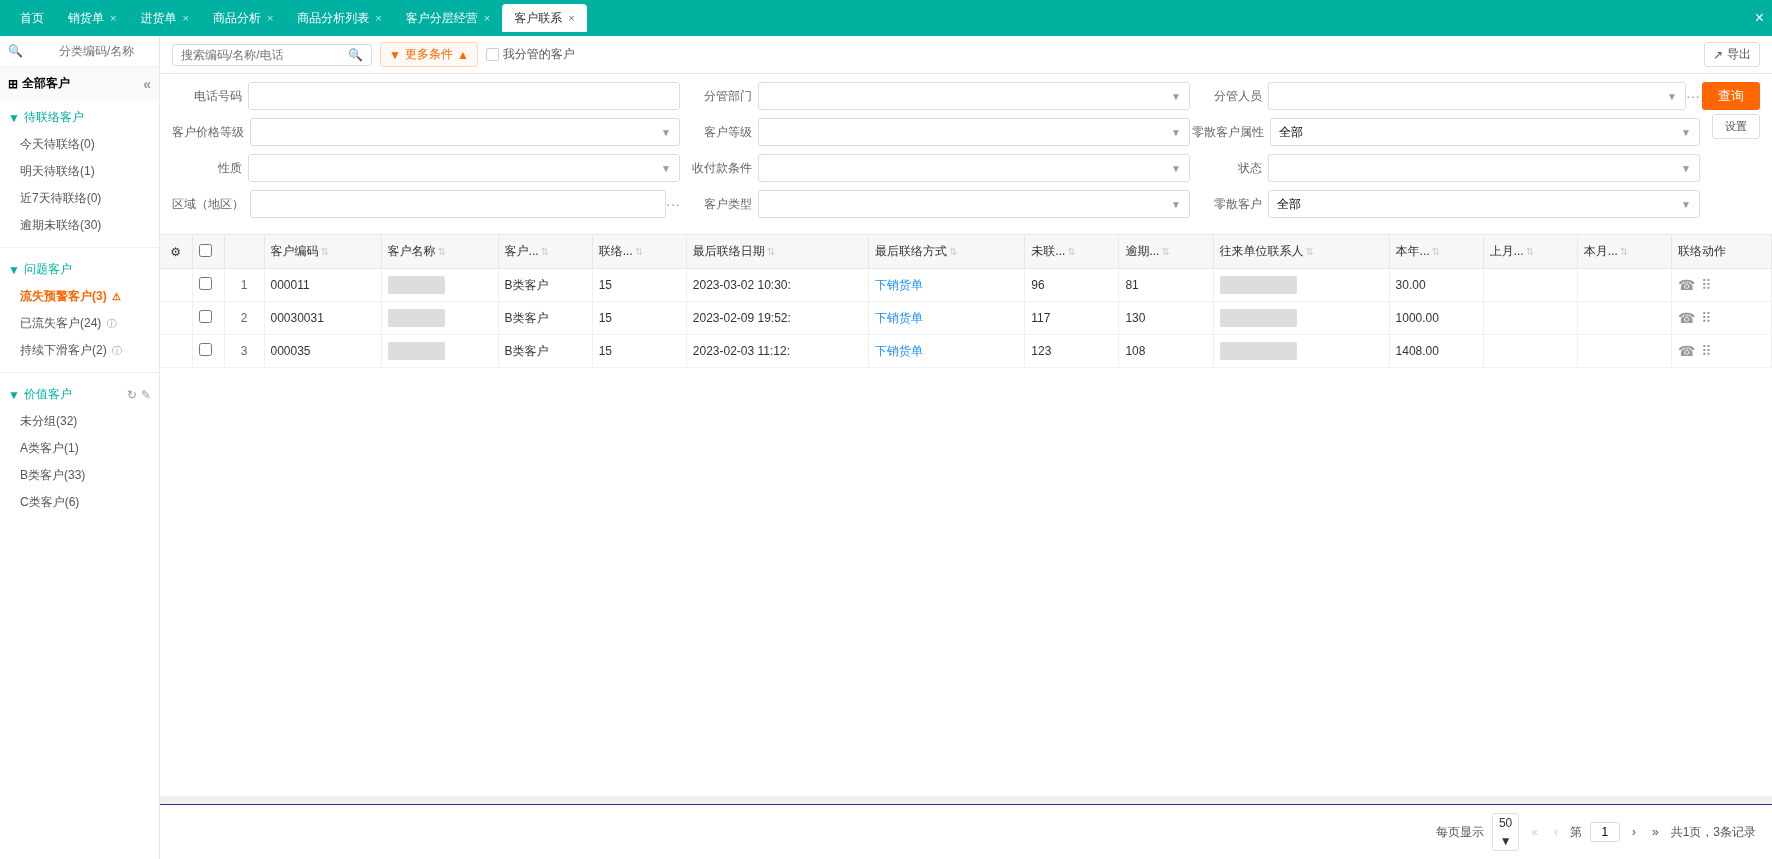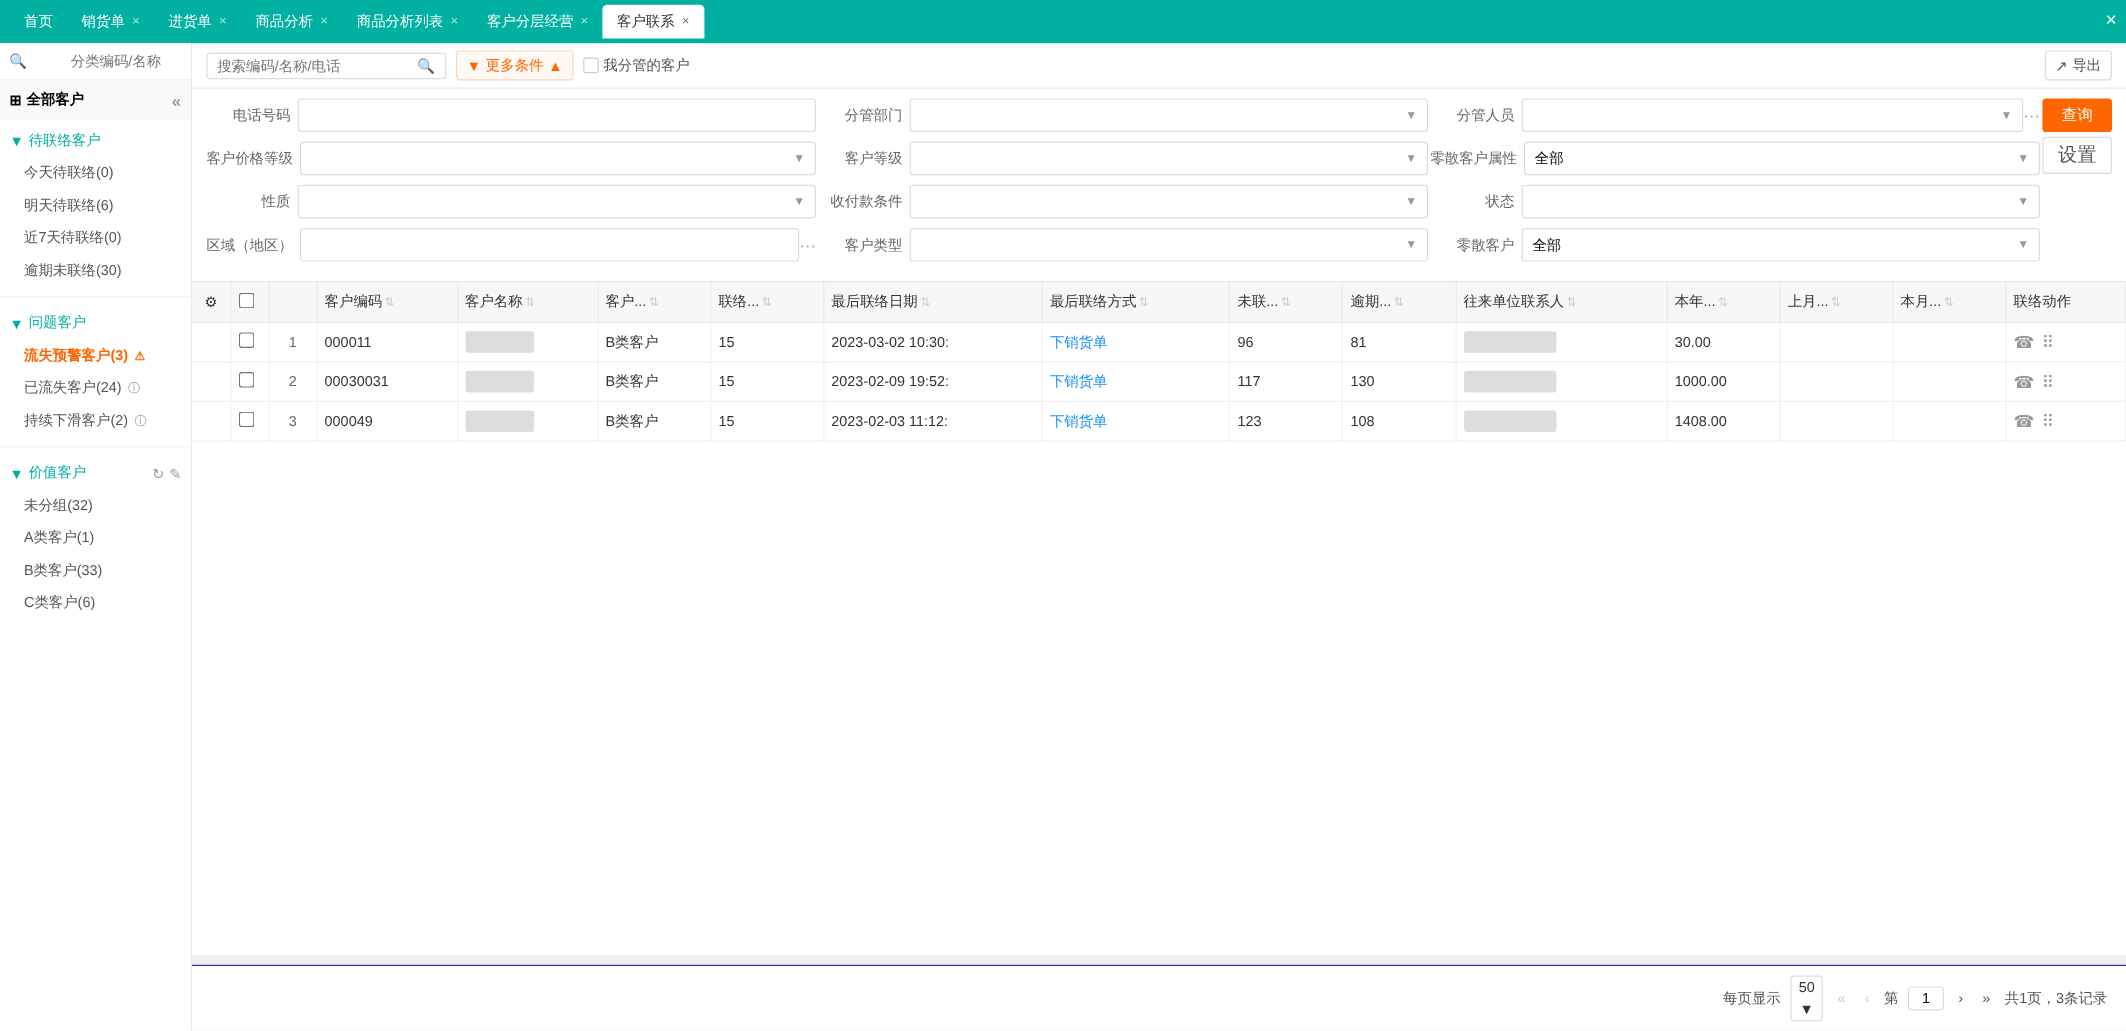--- a/index.html
+++ b/index.html
@@ -106,21 +106,21 @@
     
     .filter-actions {
       display: flex; flex-direction: column; gap: 4px; align-items: flex-end; min-width: 60px;
     }
     .query-btn {
       background: #f60; color: white; border: none; padding: 5px 16px; border-radius: 3px;
       cursor: pointer; font-size: 13px; white-space: nowrap;
     }
     .settings-btn {
       background: white; color: #555; border: 1px solid #ddd; padding: 4px 12px;
-      border-radius: 3px; cursor: pointer; font-size: 16px;
+      border-radius: 3px; cursor: pointer; font-size: 11px;
     }
 
     
     .table-area { flex: 1; overflow: auto; background: white; }
     table { width: 100%; border-collapse: collapse; min-width: 1400px; }
     thead tr { background: #f7f7f7; }
     th {
       padding: 8px 6px; text-align: left; border-bottom: 1px solid #e8e8e8;
       border-right: 1px solid #e8e8e8; color: #333; font-weight: normal;
       white-space: nowrap; font-size: 12px; position: relative;
@@ -216,21 +216,21 @@
 
     <div class="sidebar-group">
       <div class="sidebar-group-title">
         <span class="arrow">▼</span>
         <span>待联络客户</span>
       </div>
       <div class="sidebar-item">
         <span>今天待联络(0)</span>
       </div>
       <div class="sidebar-item">
-        <span>明天待联络(6)</span>
+        <span>明天待联络(1)</span>
       </div>
       <div class="sidebar-item">
         <span>近7天待联络(0)</span>
       </div>
       <div class="sidebar-item">
         <span>逾期未联络(30)</span>
       </div>
     </div>
 
     <hr class="sidebar-divider">
@@ -520,21 +520,21 @@
           <span class="action-icon">⠿</span>
         </div>
       </td>
     </tr>
             <tr>
       <td></td>
       <td>
         <input type="checkbox" class="table-checkbox" style="">
       </td>
       <td class="td-no">3</td>
-      <td>000049</td>
+      <td>000035</td>
       <td>
         <span style="background:#ddd; color:transparent; border-radius:2px; padding:2px 20px; display:inline-block;">██</span>
       </td>
       <td>B类客户</td>
       <td>15</td>
       <td>2023-02-03 11:12:</td>
       <td><a class="td-link">下销货单</a></td>
       <td>123</td>
       <td>108</td>
       <td>

